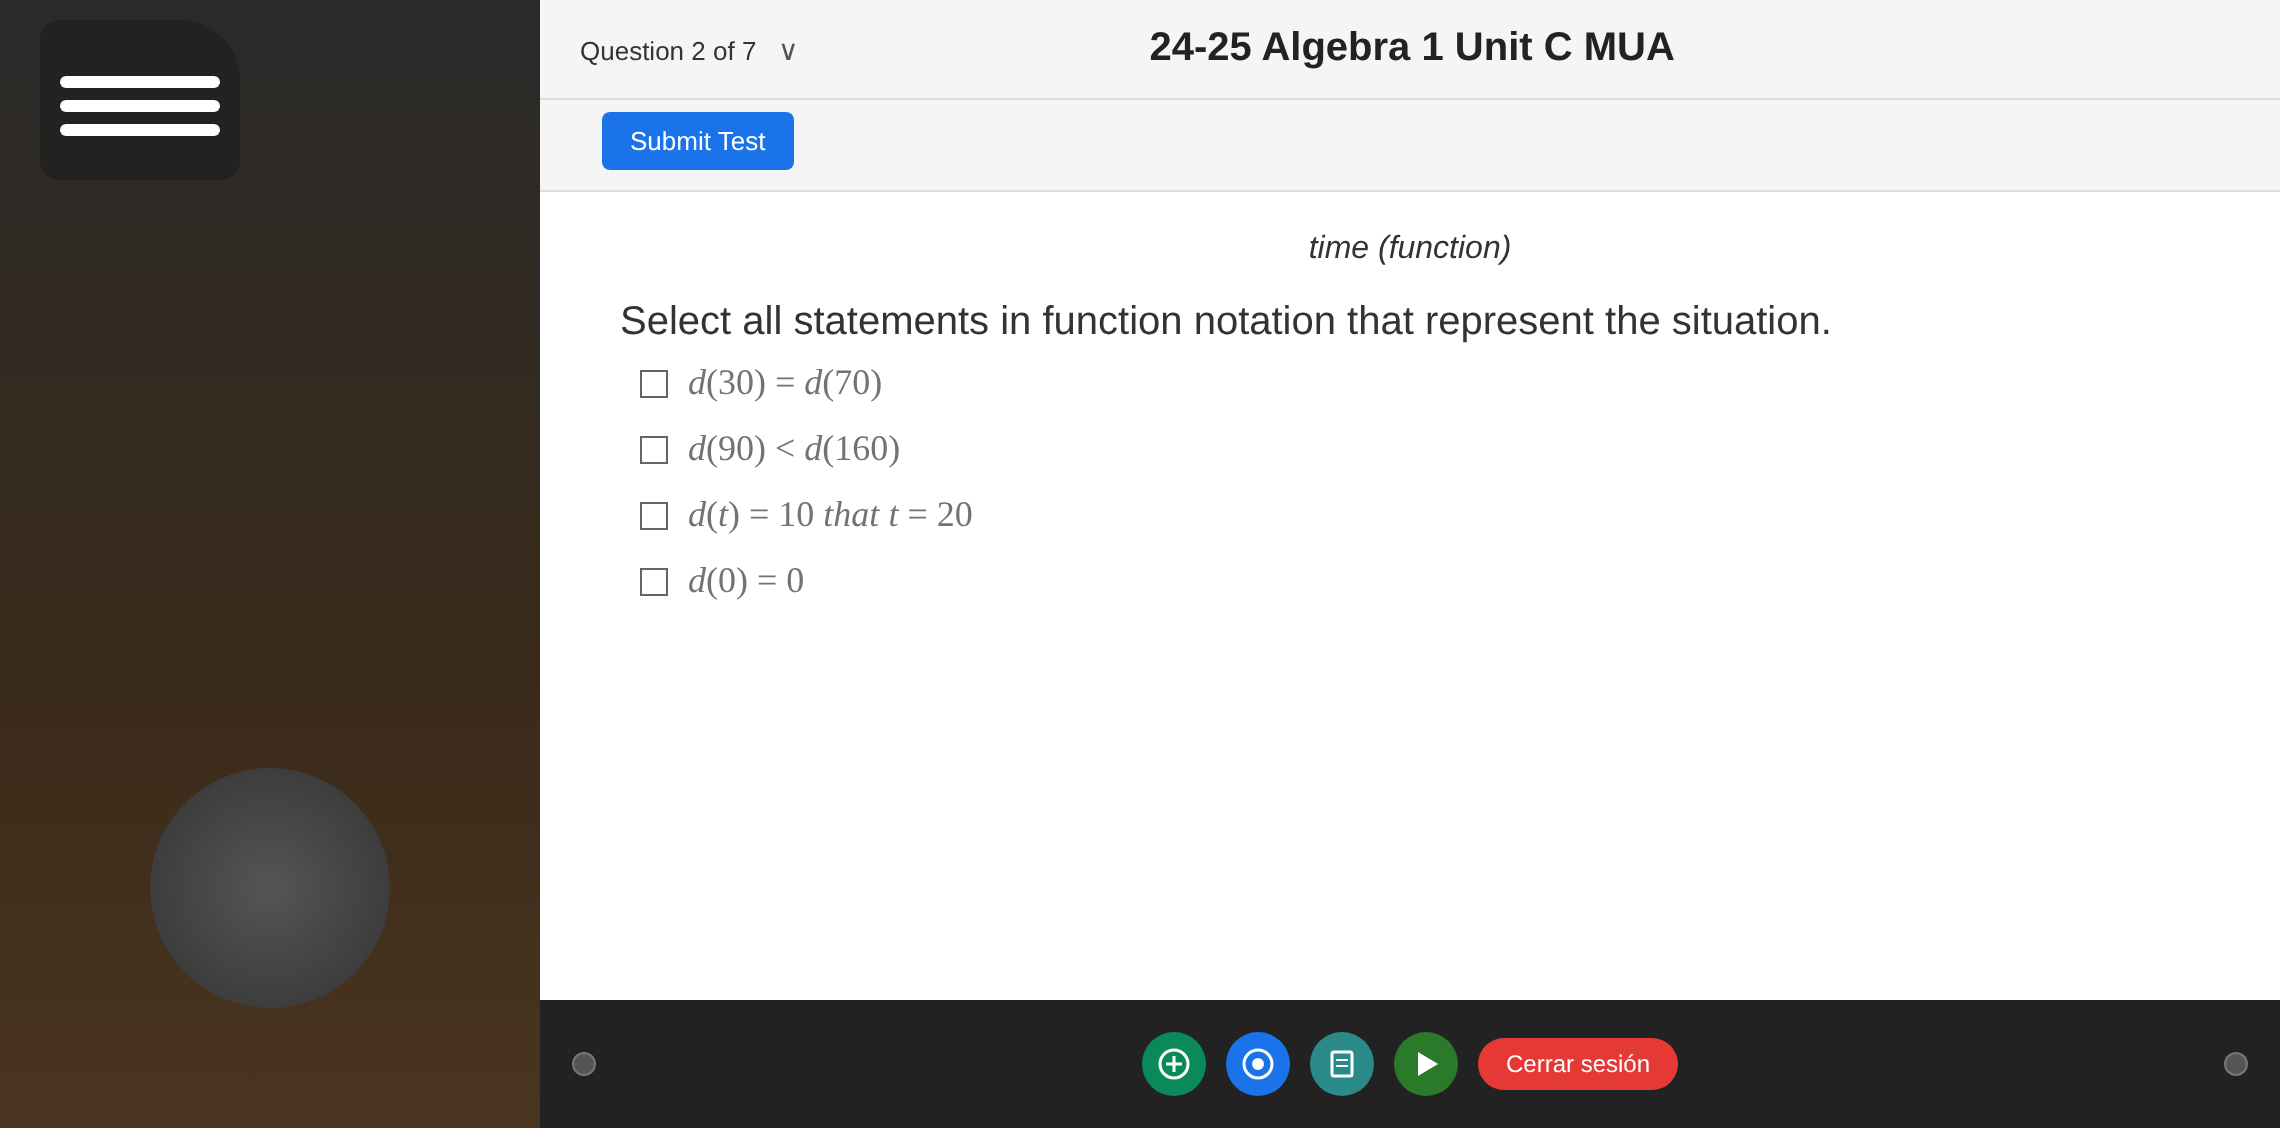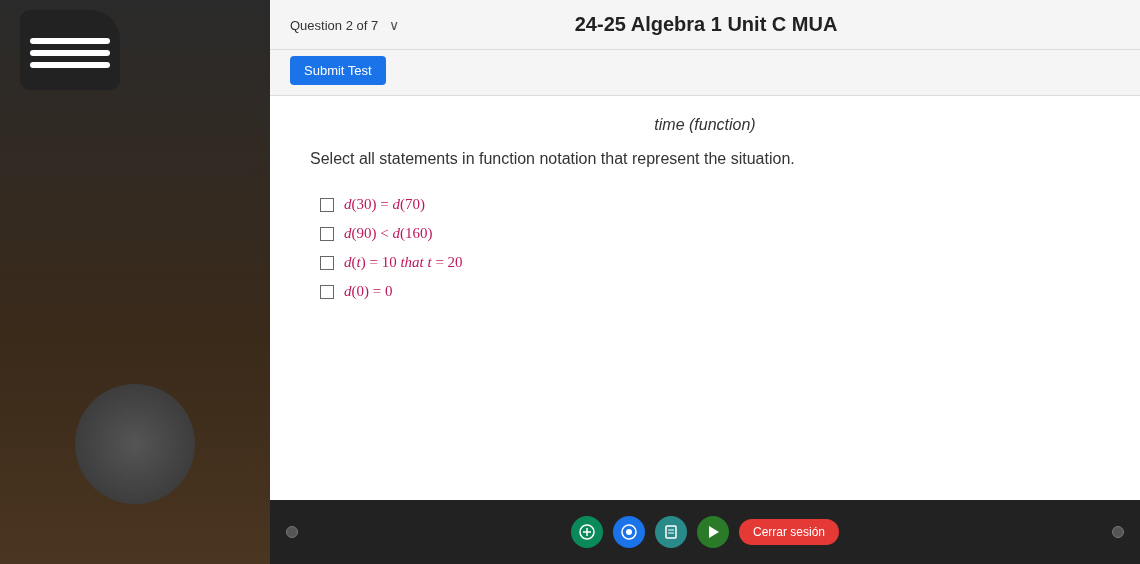--- a/index.html
+++ b/index.html
@@ -120,21 +120,21 @@
       padding: 7px 14px;
       border-radius: 4px;
       font-size: 13px;
       cursor: pointer;
       font-weight: 500;
     }
 
     
     .second-bar {
       background: #f5f5f5;
-      padding: 6px 20px 10px 20px;
+      padding: 6px 20px 10px 31px;
       border-bottom: 1px solid #ddd;
     }
 
     
     .question-area {
       flex: 1;
       background: #fff;
       margin: 0;
       padding: 20px 40px;
       overflow-y: auto;
@@ -142,23 +142,23 @@
 
     .question-subtitle {
       text-align: center;
       font-size: 16px;
       color: #333;
       margin-bottom: 16px;
       font-style: italic;
     }
 
     .question-instruction {
-      font-size: 16px;
+      font-size: 20px;
       color: #333;
-      margin-bottom: 28px;
+      margin-bottom: 8px;
     }
 
     .answer-options {
       display: flex;
       flex-direction: column;
       gap: 12px;
       padding-left: 10px;
     }
 
     .option-item {
@@ -171,22 +171,22 @@
     .option-checkbox {
       width: 14px;
       height: 14px;
       border: 1.5px solid #666;
       background: #fff;
       flex-shrink: 0;
       display: inline-block;
     }
 
     .option-text {
-      font-size: 15px;
-      color: #be185d;
+      font-size: 18px;
+      color: #737373;
       font-family: 'Times New Roman', Times, serif;
     }
 
     
     .taskbar {
       background: #222;
       height: 64px;
       display: flex;
       align-items: center;
       justify-content: space-between;

